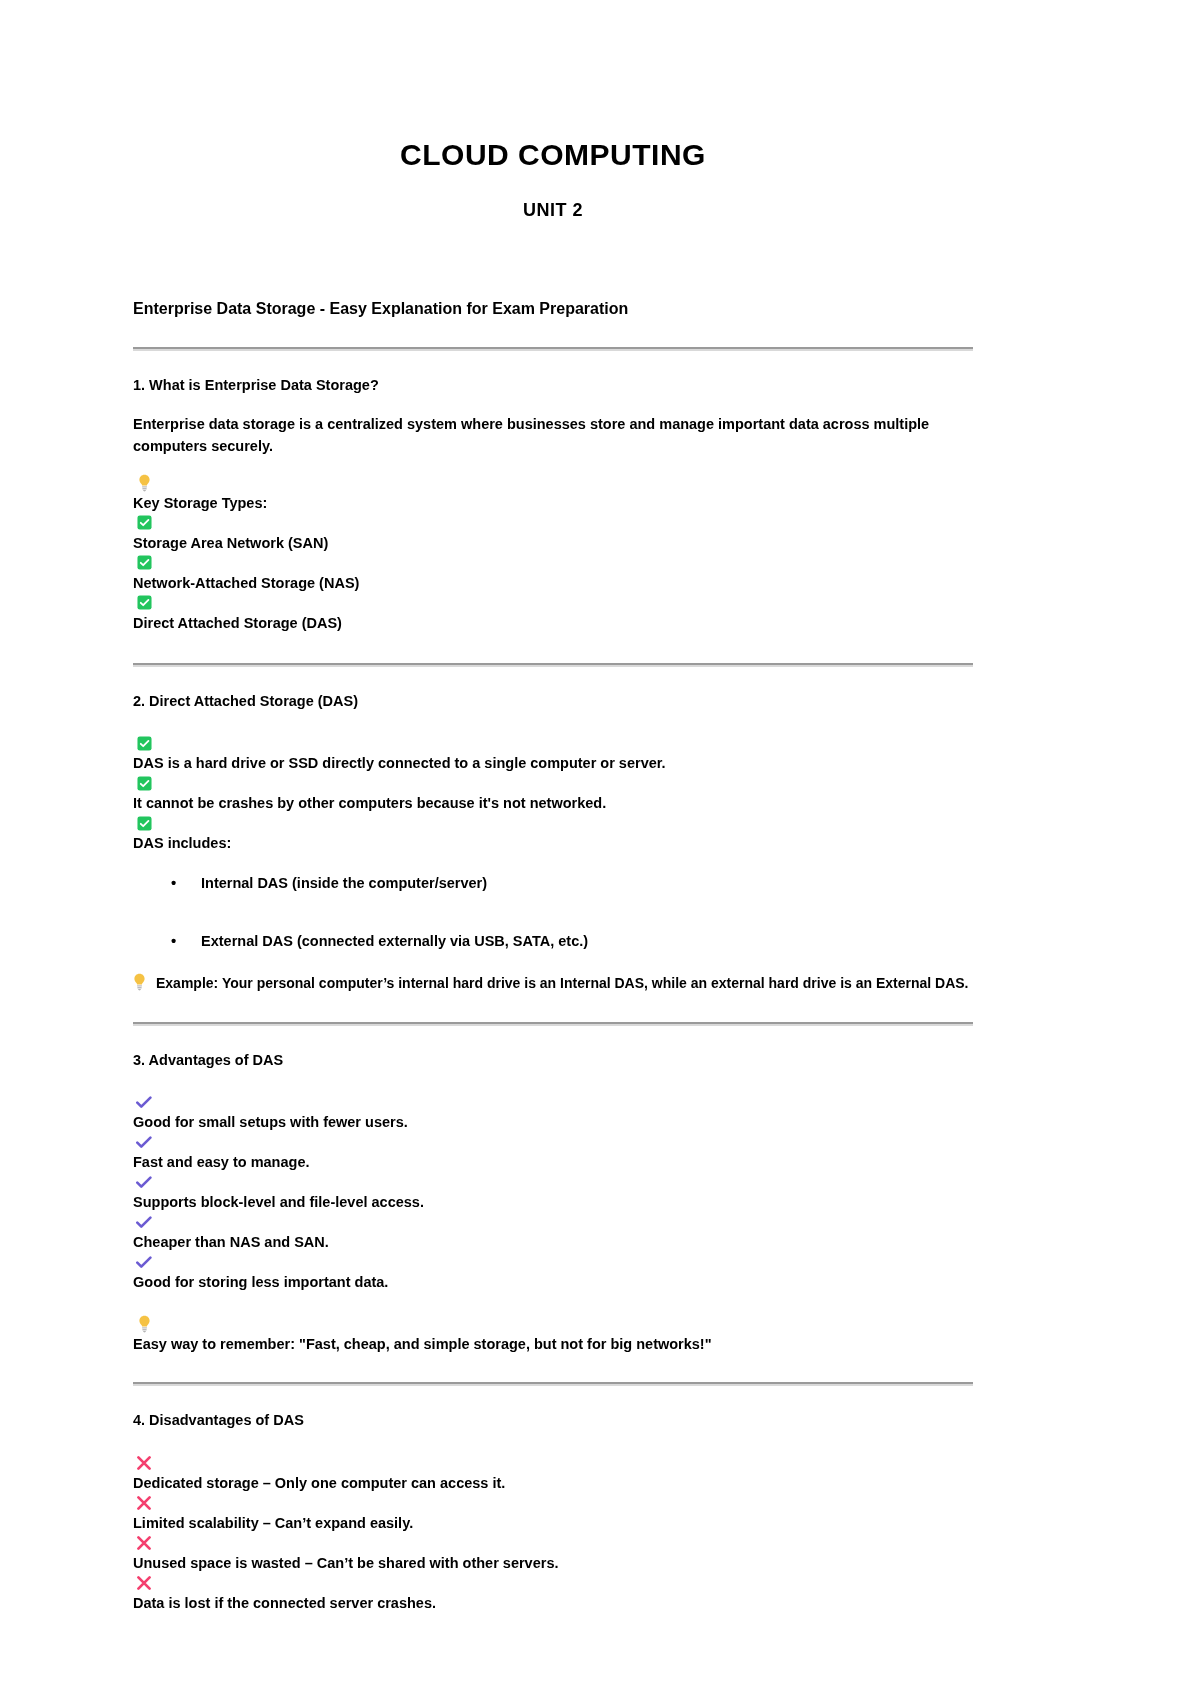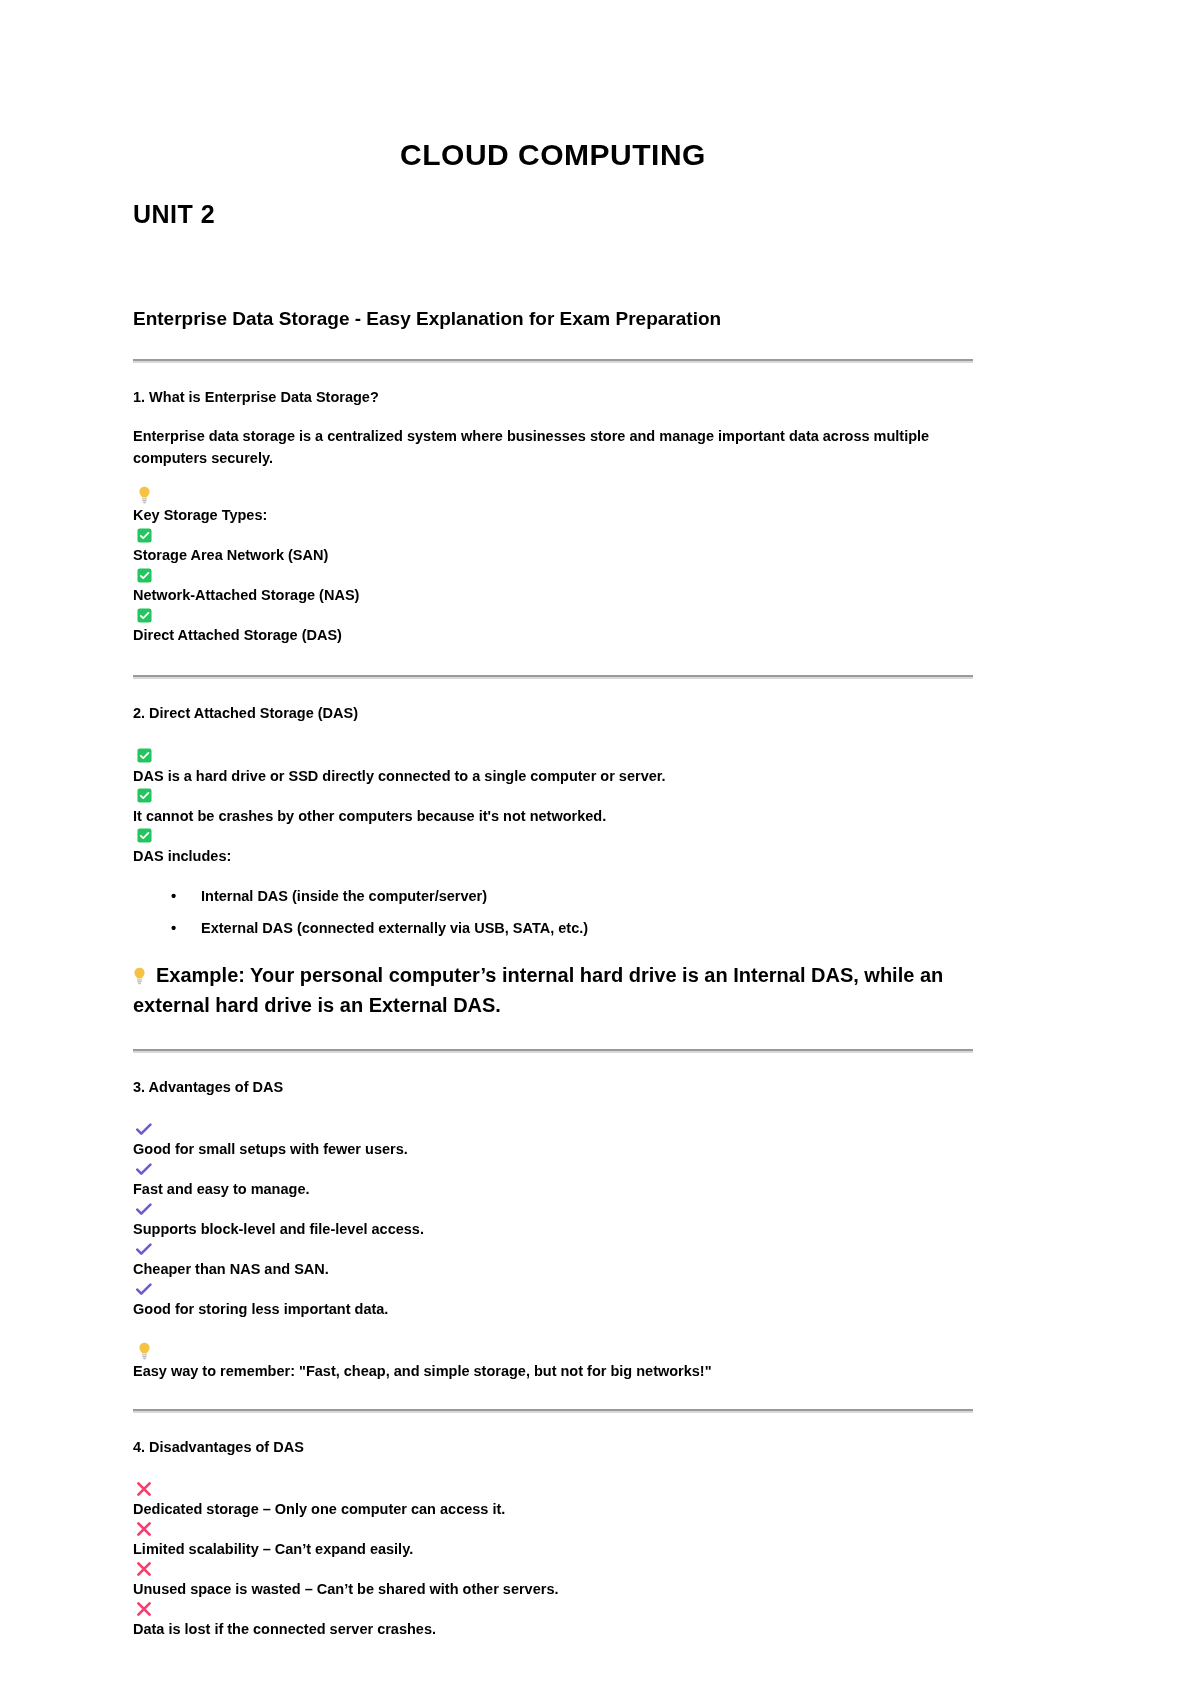--- a/index.html
+++ b/index.html
@@ -33,32 +33,32 @@
   .doc-title {
     text-align: center;
     font-size: 30px;
     font-weight: bold;
     letter-spacing: 0.5px;
     margin: 0;
     padding-top: 138px;
     line-height: 1.15;
   }
   .doc-subtitle {
-    text-align: left;
-    font-size: 25px;
+    text-align: center;
+    font-size: 18px;
     font-weight: bold;
     letter-spacing: 0.5px;
     margin: 0;
     padding-top: 27px;
     line-height: 1.15;
   }
 
   
   .intro {
-    font-size: 19px;
+    font-size: 16px;
     font-weight: bold;
     margin: 0;
     padding-top: 78px;
     line-height: 1.4;
   }
 
   
   .divider {
     width: 840px;
     height: 4px;
@@ -102,21 +102,21 @@
     display: inline-flex;
     align-items: center;
     justify-content: center;
     height: 20px;
     margin-right: 4px;
   }
   .icon-row .txt { flex: 1 1 auto; }
 
   
   .icon-para {
-    font-size: 20px;
+    font-size: 14px;
     font-weight: bold;
     line-height: 1.52;
     margin: 0;
     text-indent: 0;
   }
   .icon-para .inline-ico {
     display: inline-block;
     width: 18px;
     vertical-align: -3px;
     margin-right: 5px;
@@ -249,21 +249,21 @@
             <path d="M4 8.3l2.6 2.6L12.2 5.3" stroke="#FFFFFF" stroke-width="1.9" fill="none" stroke-linecap="round" stroke-linejoin="round"></path>
           </svg>
         </span>
         <span class="txt">DAS includes:</span>
       </div>
 
       <div class="sp-20"></div>
 
       <ul class="sub-bullets">
         <li>Internal DAS (inside the computer/server)</li>
-        <li style="margin-top:12px">External DAS (connected externally via USB, SATA, etc.)</li>
+        <li style="margin-top:37px">External DAS (connected externally via USB, SATA, etc.)</li>
       </ul>
 
       <div class="sp-22"></div>
 
       <p class="icon-para"><span class="inline-ico"><svg class="icon" width="13" height="18" viewBox="0 0 13 18" aria-hidden="true">
               <path d="M6.5 0.8c-3 0-5.1 2.2-5.1 5 0 1.9 1 3 1.8 3.9.5.6.9 1.1.9 1.8h4.8c0-.7.4-1.2.9-1.8.8-.9 1.8-2 1.8-3.9 0-2.8-2.1-5-5.1-5z" fill="#F5C244"></path>
               <path d="M4.1 12.1h4.8v1.5H4.1z" fill="#C9C9C9"></path>
               <path d="M4.4 14.1h4.2v1.3H4.4z" fill="#B5B5B5"></path>
               <path d="M5.0 16.0h3.0c-.2.9-.8 1.4-1.5 1.4s-1.3-.5-1.5-1.4z" fill="#B5B5B5"></path>
             </svg></span><span>Example: Your personal computer’s internal hard drive is an Internal DAS, while an external hard drive is an External DAS.</span></p>

